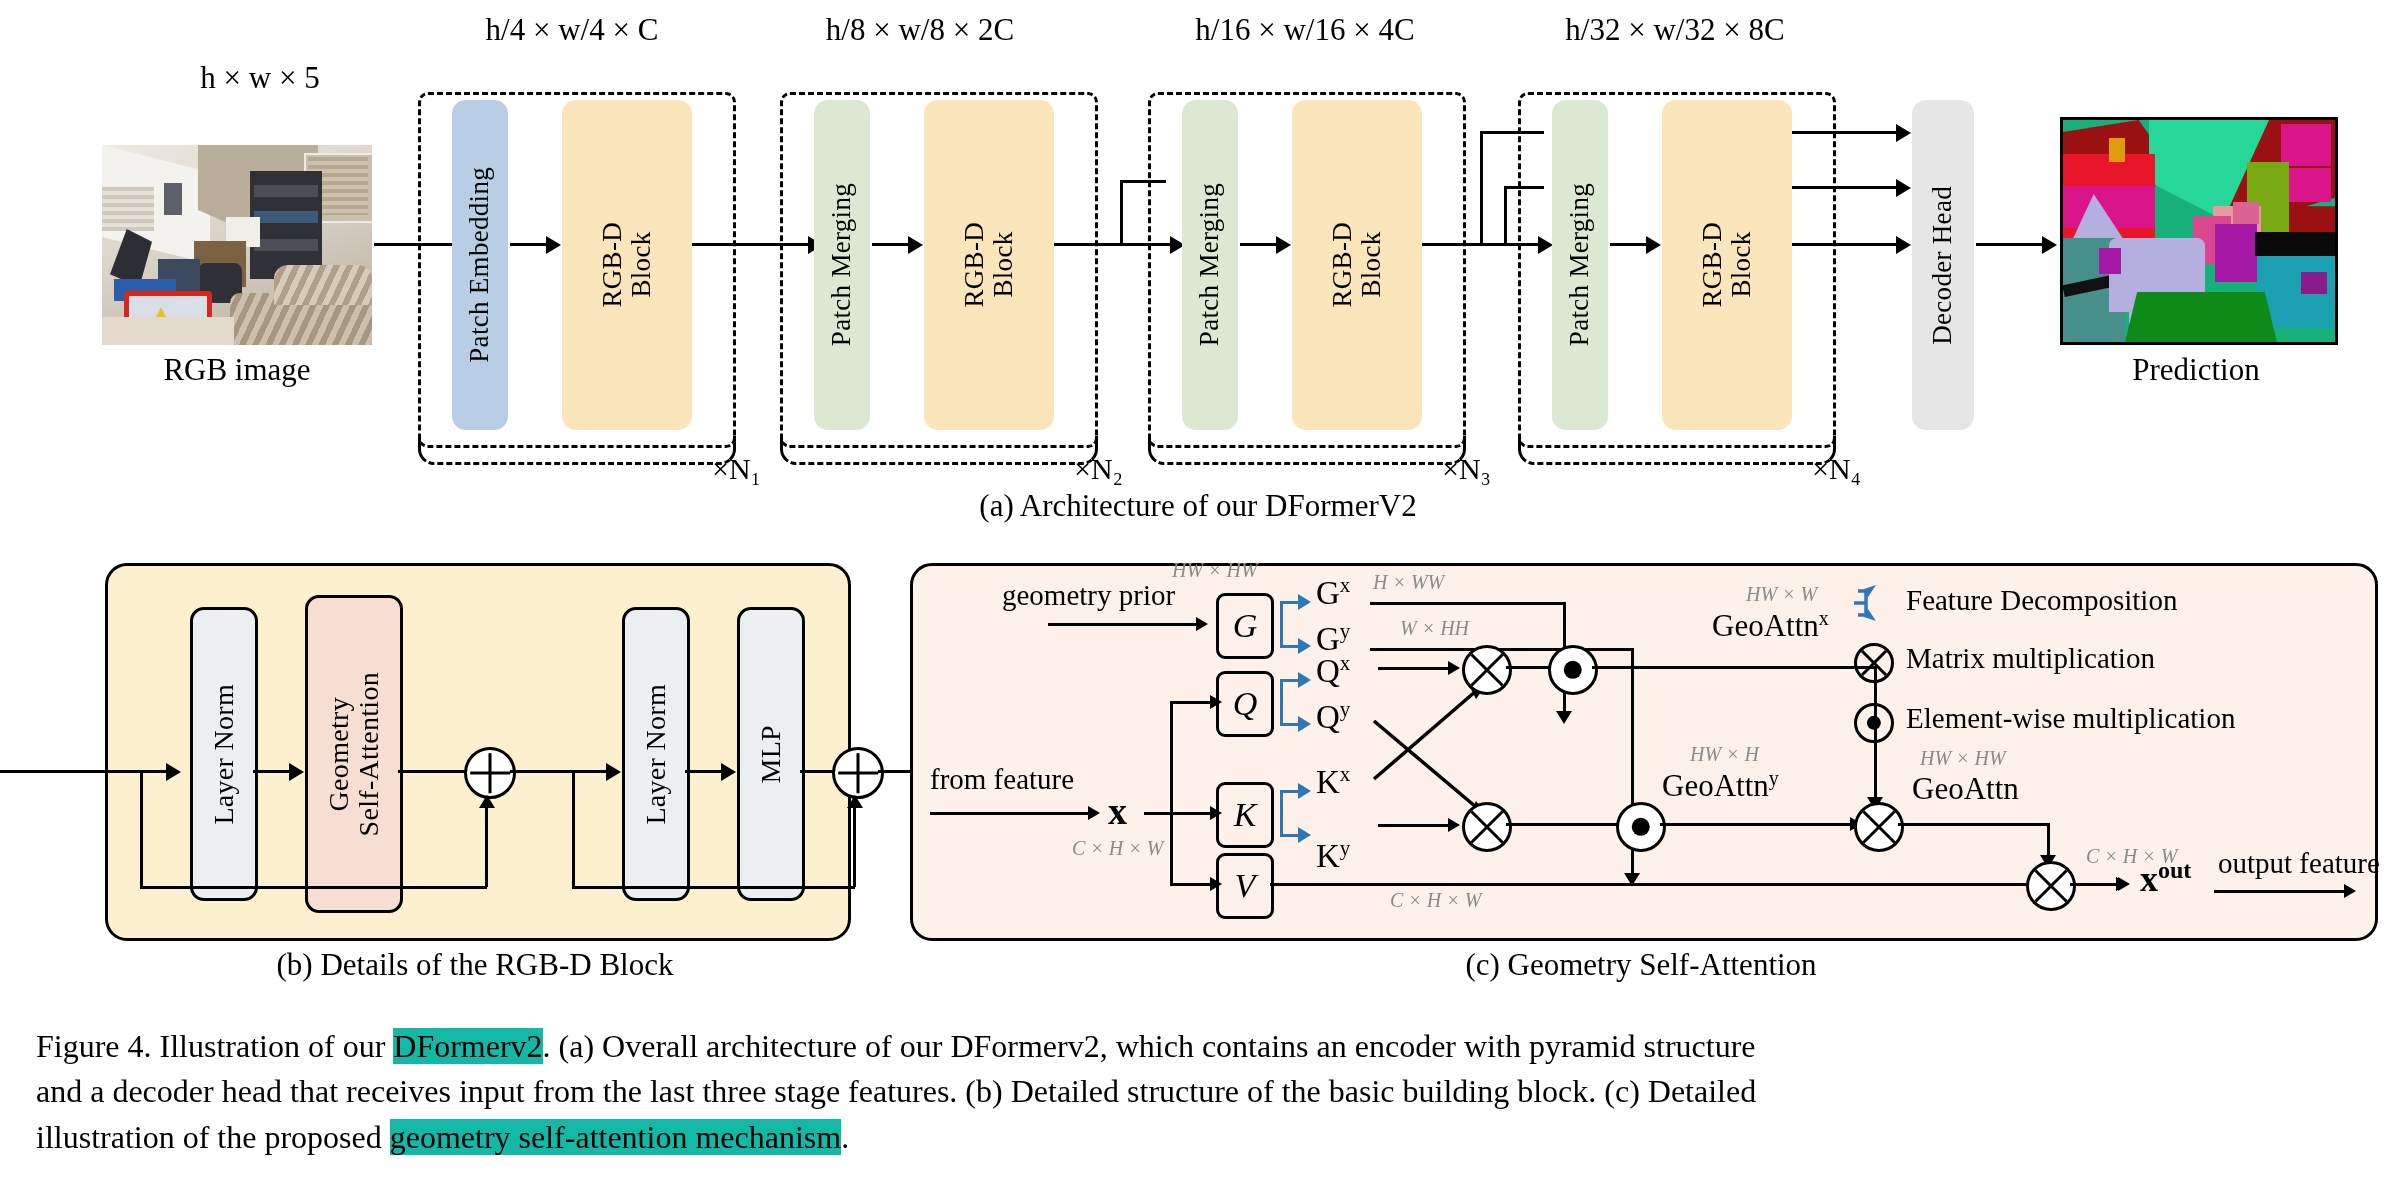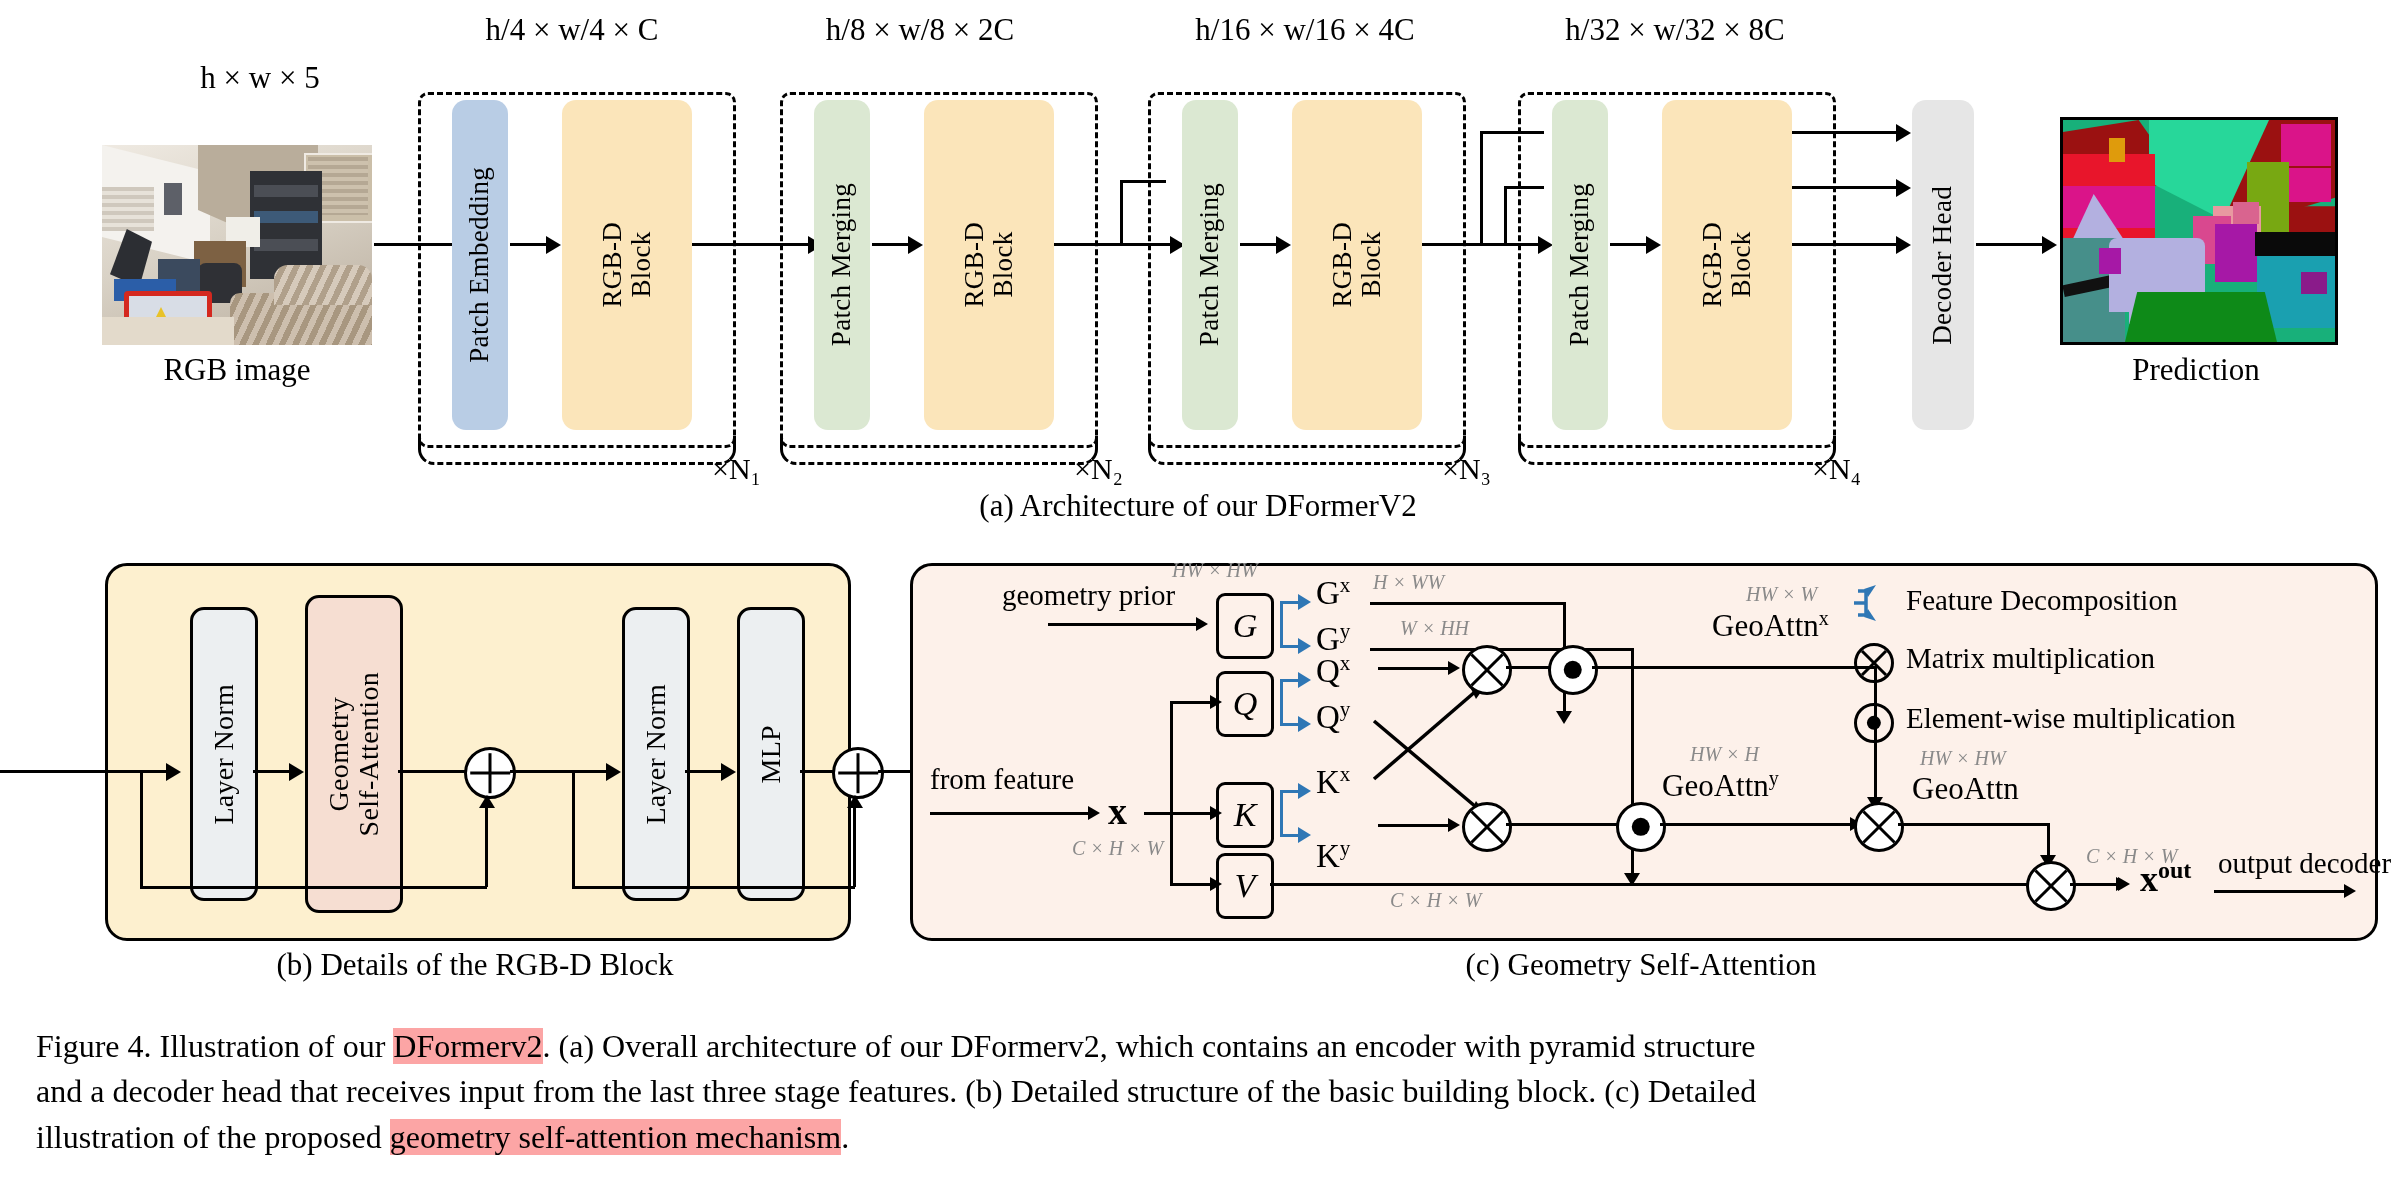--- a/index.html
+++ b/index.html
@@ -46,21 +46,21 @@
   .op.plus::after{height:86%;width:3px;transform:translate(-50%,-50%);}
 
   
   .lbox{position:absolute;border:3.5px solid #000;border-radius:9px;background:transparent;
         display:flex;align-items:center;justify-content:center;font-style:italic;font-size:34px;}
 
   
   .card{position:absolute;border:3px solid #000;border-radius:22px;}
 
   
-  .hl{background:#fca5a5;}
+  .hl{background:#14b8a6;}
   .capt{font-size:32px;line-height:1.42;}
 
   
   .rgbimg{position:absolute;overflow:hidden;background:#cfc6bb;}
   .predimg{position:absolute;overflow:hidden;background:#000;border:3px solid #000;}
   .poly{position:absolute;}
 </style>
 </head>
 <body>
 
@@ -391,21 +391,21 @@
   <div class="line hline" style="left:998px;top:278px;width:152px;"></div>
   <div class="line vline" style="left:1147px;top:278px;height:36px;"></div>
   <div class="arrD" style="left:1140px;top:310px;"></div>
 
   <div class="op xm" style="left:1126px;top:316px;width:44px;height:44px;"></div>
   <div class="abs ser dim" style="left:1186px;top:300px;">C × H × W</div>
   <div class="line hline" style="left:1170px;top:338px;width:54px;"></div>
   <div class="arrRs" style="left:1218px;top:332px;"></div>
   <div class="abs ser ital" style="left:1240px;top:312px;font-size:36px;font-weight:bold;">
     <span>x</span><sup style="font-size:24px;">out</sup></div>
-  <div class="abs ser" style="left:1318px;top:302px;font-size:29px;">output decoder</div>
+  <div class="abs ser" style="left:1318px;top:302px;font-size:29px;">output feature</div>
   <div class="line hline" style="left:1314px;top:345px;width:136px;"></div>
   <div class="arrRs" style="left:1444px;top:339px;"></div>
 
   <div class="abs" style="left:952px;top:36px;width:440px;height:44px;">
     <span class="abs" style="left:0;top:2px;">
       <svg width="40" height="40" viewBox="0 0 40 40">
         <path d="M6 8 L14 8 L14 32 L6 32" fill="none" stroke="#2f77b5" stroke-width="3.5"></path>
         <line x1="2" y1="20" x2="14" y2="20" stroke="#2f77b5" stroke-width="3.5"></line>
         <polygon points="24,2 12,6 16,14" fill="#2f77b5"></polygon>
         <polygon points="24,38 12,34 16,26" fill="#2f77b5"></polygon>

